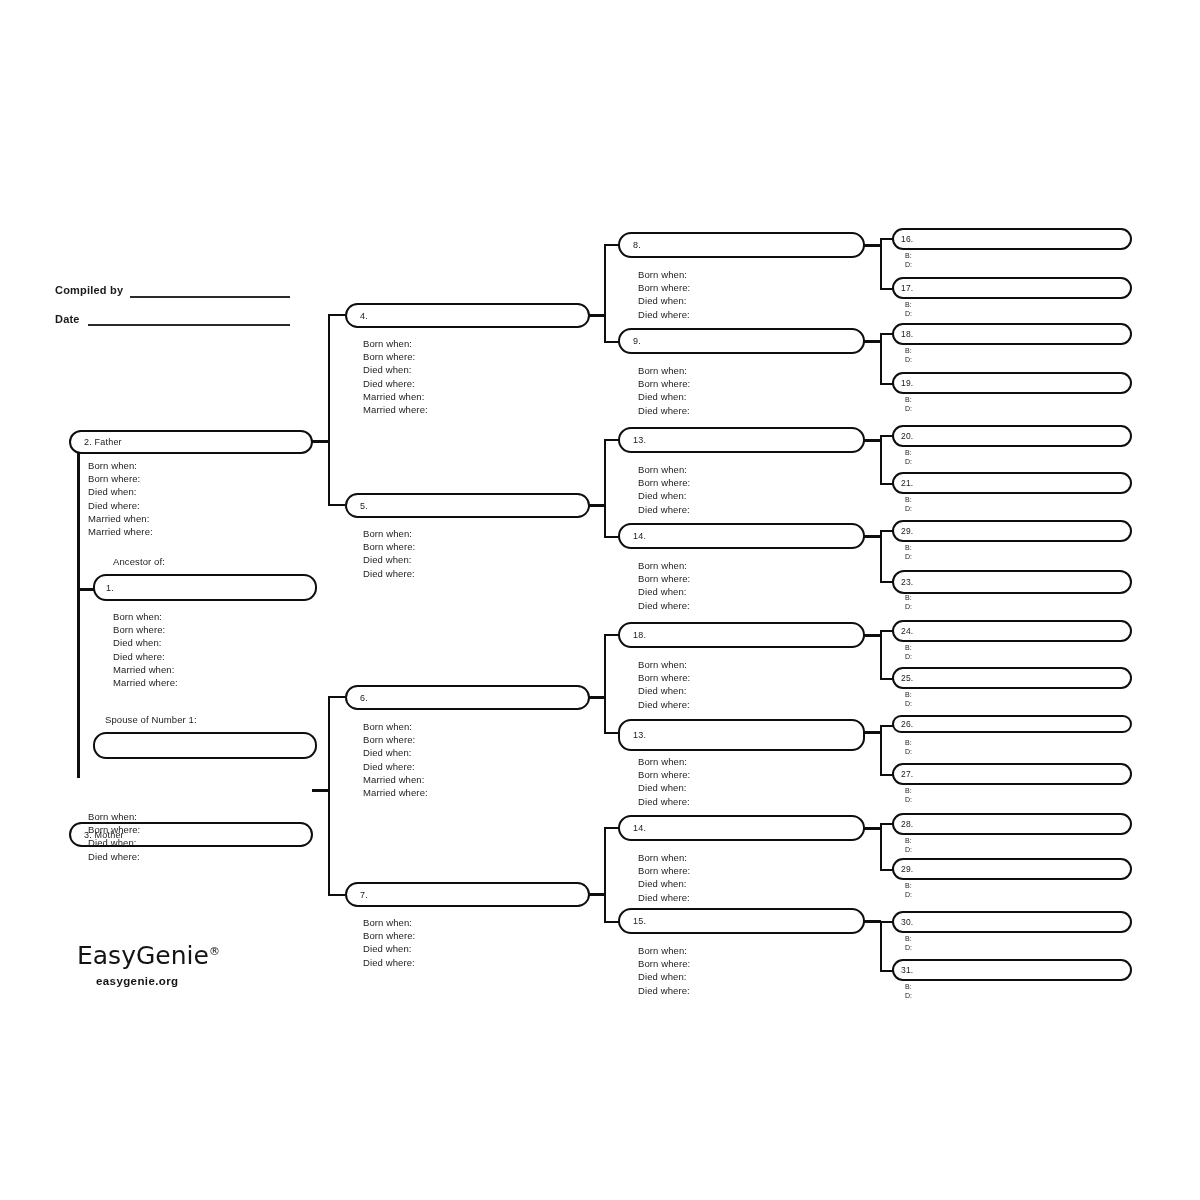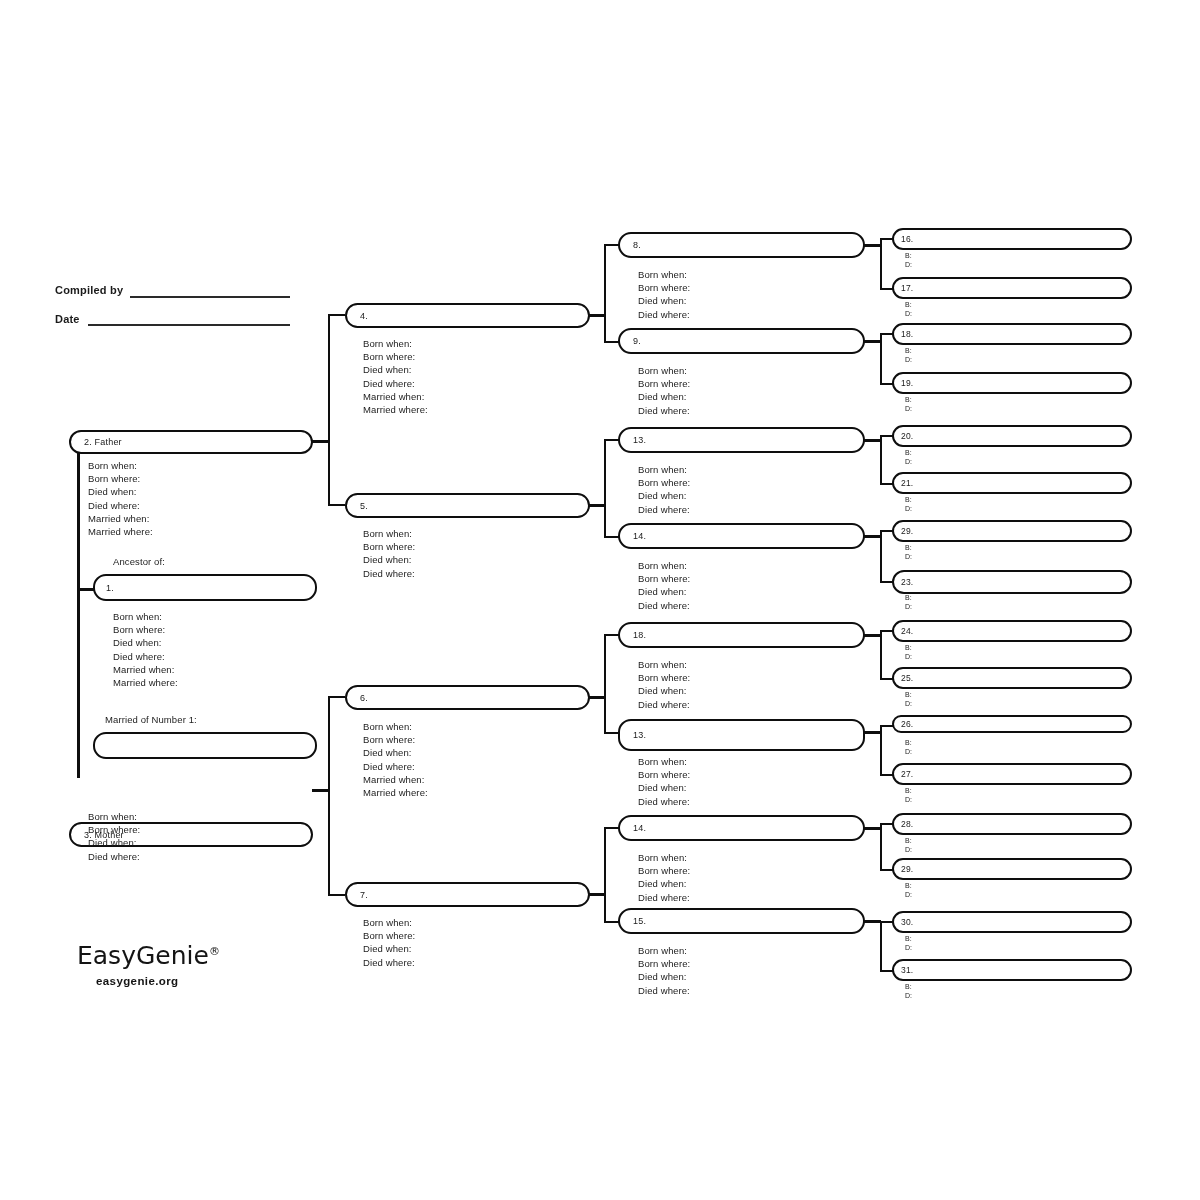--- a/index.html
+++ b/index.html
@@ -82,21 +82,21 @@
   <span class="sublabel" style="left:113px;top:556px">Ancestor of:</span>
   <div class="pbox pad11" style="left:93px;top:574px;width:224px;height:27px">
       <span class="num">1.</span>
     </div>
   <div class="flabels" style="left:113px;top:610px">Born when:
 Born where:
 Died when:
 Died where:
 Married when:
 Married where:</div>
-  <span class="sublabel" style="left:105px;top:714px">Married of Number 1:</span>
+  <span class="sublabel" style="left:105px;top:714px">Spouse of Number 1:</span>
   <div class="pbox" style="left:93px;top:732px;width:224px;height:27px">
       <span class="num"></span>
     </div>
   <div class="pbox" style="left:69px;top:822px;width:244px;height:25px">
       <span class="num">3. Mother</span>
     </div>
   <div class="flabels" style="left:88px;top:810px">Born when:
 Born where:
 Died when:
 Died where:</div>

